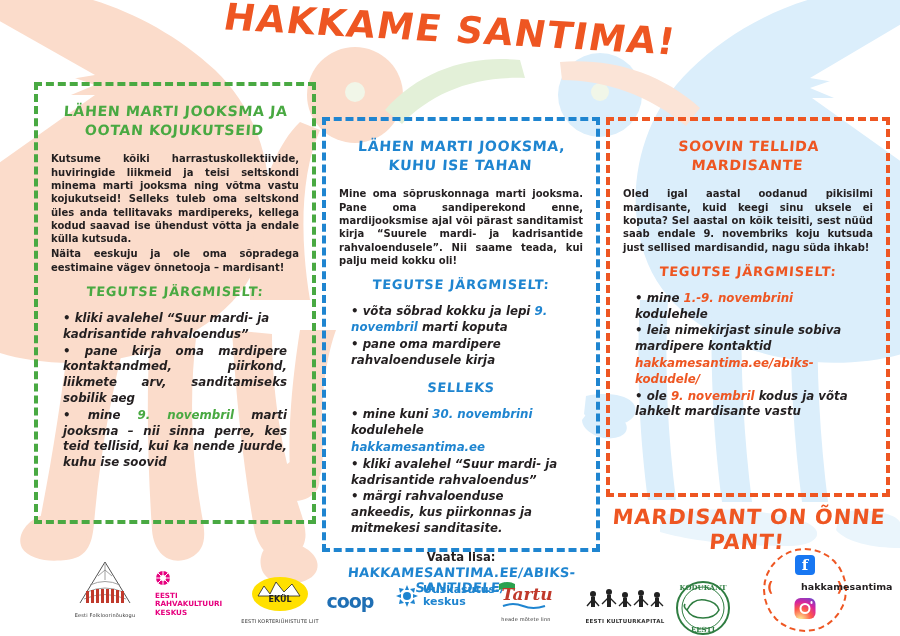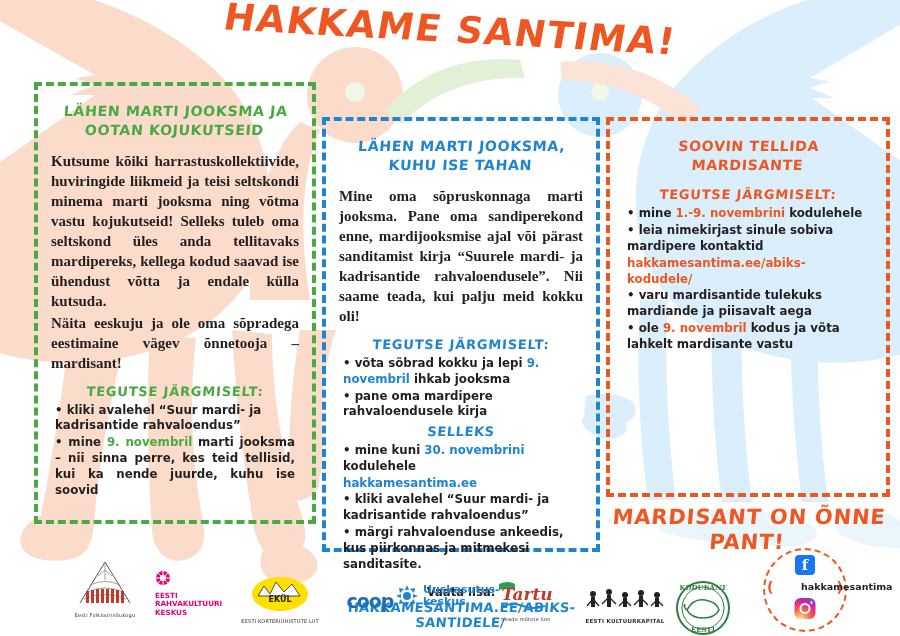--- a/index.html
+++ b/index.html
@@ -45,36 +45,35 @@
   .p-head{
     text-align:center;font-weight:bold;font-size:14.2px;
     letter-spacing:0.6px;line-height:1.35;margin:4px 0 12px 0;
     transform:skewX(-4deg);
   }
   .green .p-head{color:#49a942;}
   .blue  .p-head{color:#1f85d0;}
   .orange .p-head{color:#ee5622;}
 
   .p-body{
-    font-size:15px;line-height:1.33;color:#231f20;font-weight:bold;
+    font-size:10px;line-height:1.33;color:#231f20;font-weight:bold;
     text-align:justify;
-    font-family:Liberation Serif, serif;
   }
   .p-body p{margin:0 0 2px 0;}
   .p-body p.lastpara{margin-bottom:0;}
 
   .sub-head{
     text-align:center;font-weight:bold;font-size:13px;letter-spacing:0.8px;
     margin:10px 0 4px 0;transform:skewX(-4deg);
   }
   .green .sub-head{color:#49a942;}
   .blue  .sub-head{color:#1f85d0;}
   .orange .sub-head{color:#ee5622;}
 
-  ul.steps{list-style:none;margin:4px;padding:0;}
+  ul.steps{list-style:none;margin:12px;padding:0;font-style:italic;}
   ul.steps li{
     font-size:11.8px;line-height:1.34;color:#231f20;font-weight:bold;
     margin:0 0 1px 0;padding:0;text-indent:0;
   }
   ul.steps li.just{text-align:justify;}
   .hl-green{color:#49a942;}
   .hl-blue{color:#1f85d0;}
   .hl-orange{color:#ee5622;}
   .lnk-green{color:#49a942;}
   .lnk-blue{color:#1f85d0;}
@@ -123,21 +122,21 @@
 
   
   .logos{position:absolute;left:0;top:552px;width:740px;height:84px;z-index:5;}
   .logo{position:absolute;text-align:center;}
   .logo .cap{font-size:5px;letter-spacing:.2px;color:#333;}
 
   .lg-folk{left:60px;top:6px;width:90px;}
   .lg-erk{left:155px;top:18px;width:90px;text-align:left;}
   .lg-erk .txt{color:#e6007e;font-weight:bold;font-size:7.2px;line-height:1.15;margin-top:2px;}
   .lg-ekul{left:240px;top:18px;width:80px;}
-  .lg-coop{left:330px;top:38px;width:80px;}
+  .lg-coop{left:310px;top:38px;width:80px;}
   .lg-coop .txt{color:#1f6fb4;font-weight:bold;font-size:19px;letter-spacing:-1px;}
   .lg-uus{left:395px;top:32px;width:110px;text-align:left;}
   .lg-uus .txt{color:#1f85d0;font-weight:bold;font-size:11px;line-height:1.05;}
   .lg-tartu{left:488px;top:28px;width:76px;}
   .lg-kultuur{left:580px;top:32px;width:90px;}
   .lg-kultuur .cap{font-size:5.5px;font-weight:bold;letter-spacing:.3px;}
   .lg-kodukant{left:670px;top:28px;width:66px;}
 </style>
 </head>
 <body>
@@ -192,53 +191,56 @@
 
   <div class="panel green">
     <div class="p-head">LÄHEN MARTI JOOKSMA JA OOTAN KOJUKUTSEID</div>
     <div class="p-body">
       <p>Kutsume kõiki harrastuskollektiivide, huviringide liikmeid ja teisi seltskondi minema marti jooksma ning võtma vastu kojukutseid! Selleks tuleb oma seltskond üles anda tellitavaks mardipereks, kellega kodud saavad ise ühendust võtta ja endale külla kutsuda.</p>
       <p class="lastpara">Näita eeskuju ja ole oma sõpradega eestimaine vägev õnnetooja – mardisant!</p>
     </div>
     <div class="sub-head">TEGUTSE JÄRGMISELT:</div>
     <ul class="steps">
       <li><span>• kliki avalehel “Suur mardi- ja kadrisantide rahvaloendus”</span></li>
+      <li class="just"><span>•  pane kirja oma mardipere kontaktandmed, piirkond, liikmete arv, sanditamiseks sobilik aeg</span></li>
       <li class="just"><span>•  mine </span><span class="hl-green">9. novembril</span><span> marti jooksma – nii sinna perre, kes teid tellisid, kui ka nende juurde, kuhu ise soovid</span></li>
     </ul>
   </div>
 
   <div class="panel blue">
     <div class="p-head">LÄHEN MARTI JOOKSMA, KUHU ISE TAHAN</div>
     <div class="p-body">
       <p class="lastpara">Mine oma sõpruskonnaga marti jooksma. Pane oma sandiperekond enne, mardijooksmise ajal või pärast sanditamist kirja “Suurele mardi- ja kadrisantide rahvaloendusele”. Nii saame teada, kui palju meid kokku oli!</p>
     </div>
     <div class="sub-head">TEGUTSE JÄRGMISELT:</div>
     <ul class="steps">
-      <li><span>• võta sõbrad kokku ja lepi </span><span class="hl-blue">9. novembril</span><span> ihkab jooksma</span></li>
+      <li><span>• võta sõbrad kokku ja lepi </span><span class="hl-blue">9. novembril</span><span> marti koputa</span></li>
       <li><span>• pane oma mardipere rahvaloendusele kirja</span></li>
     </ul>
     <div class="selleks">SELLEKS</div>
     <ul class="steps">
       <li><span>• mine kuni </span><span class="hl-blue">30. novembrini</span><span> kodulehele </span></li>
       <li><span class="lnk-blue">hakkamesantima.ee</span></li>
       <li><span>• kliki avalehel “Suur mardi- ja kadrisantide rahvaloendus”</span></li>
       <li><span>• märgi rahvaloenduse ankeedis, kus piirkonnas ja mitmekesi sanditasite.</span></li>
     </ul>
     <div class="vaata">Vaata lisa:</div>
     <div class="vaata-url">HAKKAMESANTIMA.EE/ABIKS-SANTIDELE/</div>
   </div>
 
   <div class="panel orange">
     <div class="p-head">SOOVIN TELLIDA MARDISANTE</div>
+    <div class="p-body">
+      <p class="lastpara">Oled igal aastal oodanud pikisilmi mardisante, kuid keegi sinu uksele ei koputa? Sel aastal on kõik teisiti, sest nüüd saab endale 9. novembriks koju kutsuda just sellised mardisandid, nagu süda ihkab!</p>
+    </div>
     <div class="sub-head">TEGUTSE JÄRGMISELT:</div>
     <ul class="steps">
       <li><span>• mine </span><span class="hl-orange">1.-9. novembrini</span><span> kodulehele </span></li>
       <li><span>• leia nimekirjast sinule sobiva mardipere kontaktid</span></li>
       <li><span class="lnk-orange">hakkamesantima.ee/abiks-kodudele/</span></li>
-      <li><span>•  varu mardisantide tulekuks mardiande ja piisavalt aega</span></li>
       <li><span>• ole </span><span class="hl-orange">9. novembril</span><span> kodus ja võta lahkelt mardisante vastu</span></li>
     </ul>
   </div>
 
   <div class="slogan">
     <span>MARDISANT ON ÕNNE PANT!</span>
   </div>
 
   <div class="social">
     <div class="ring"></div>

